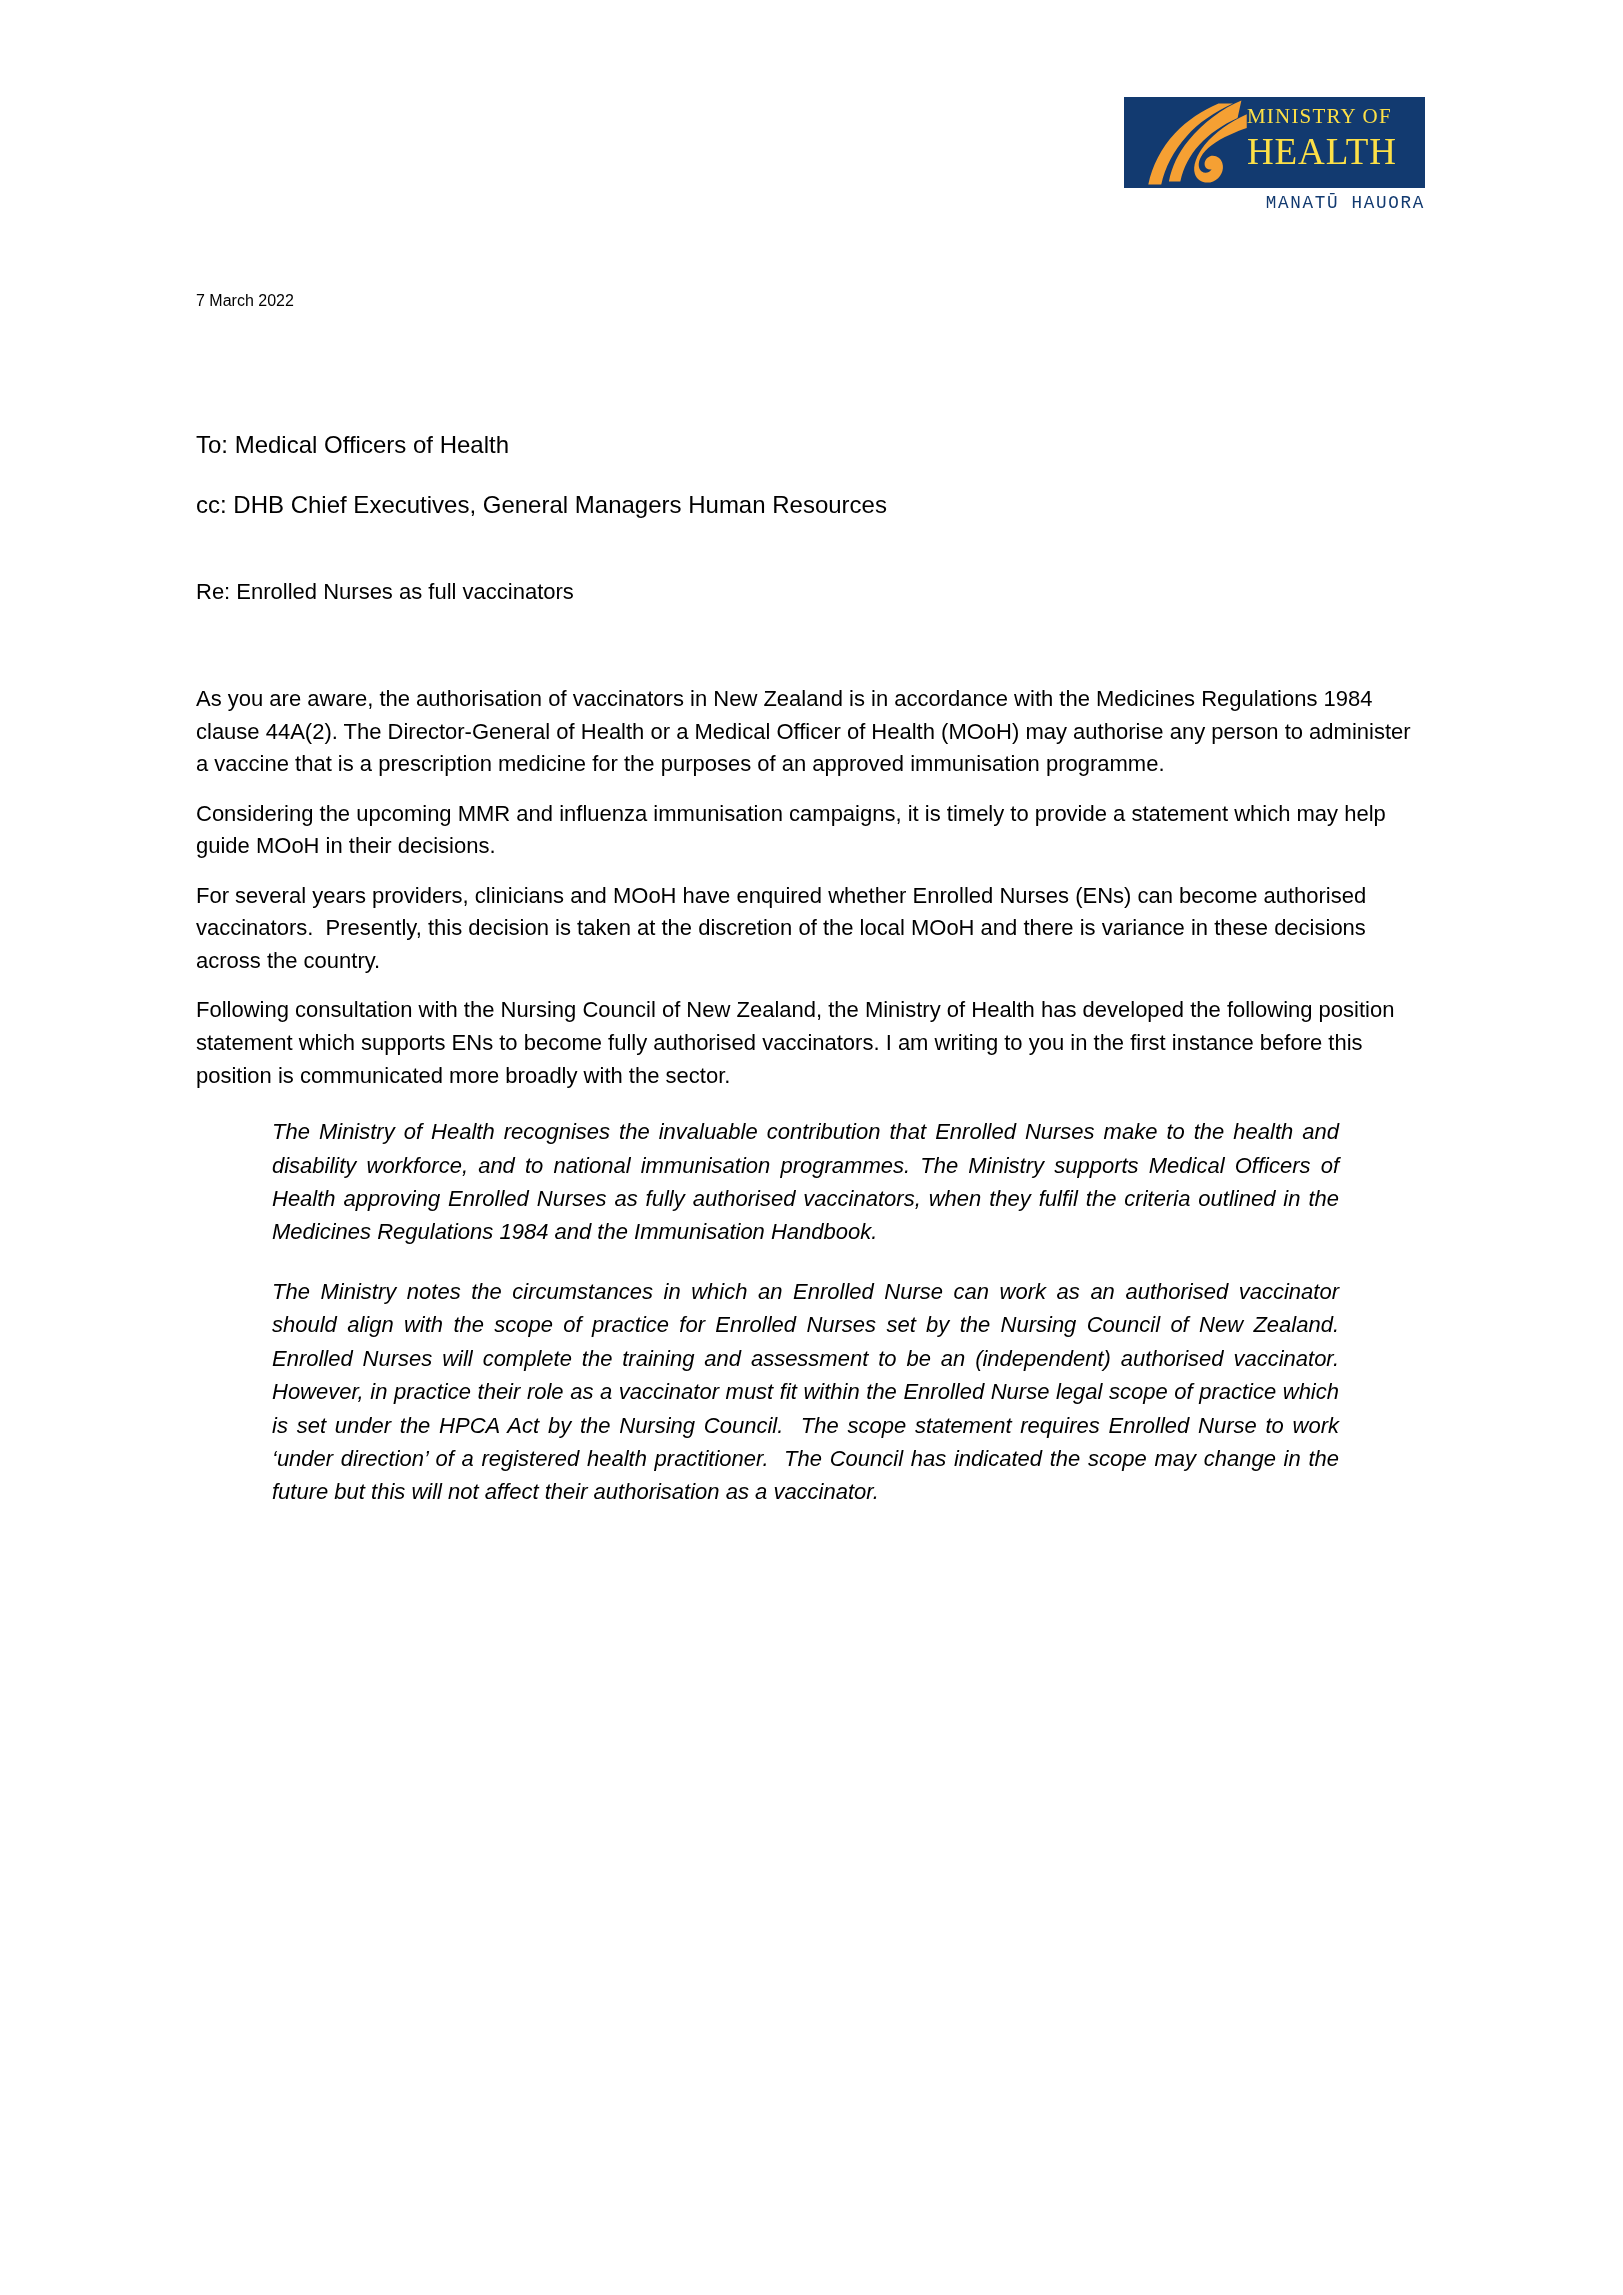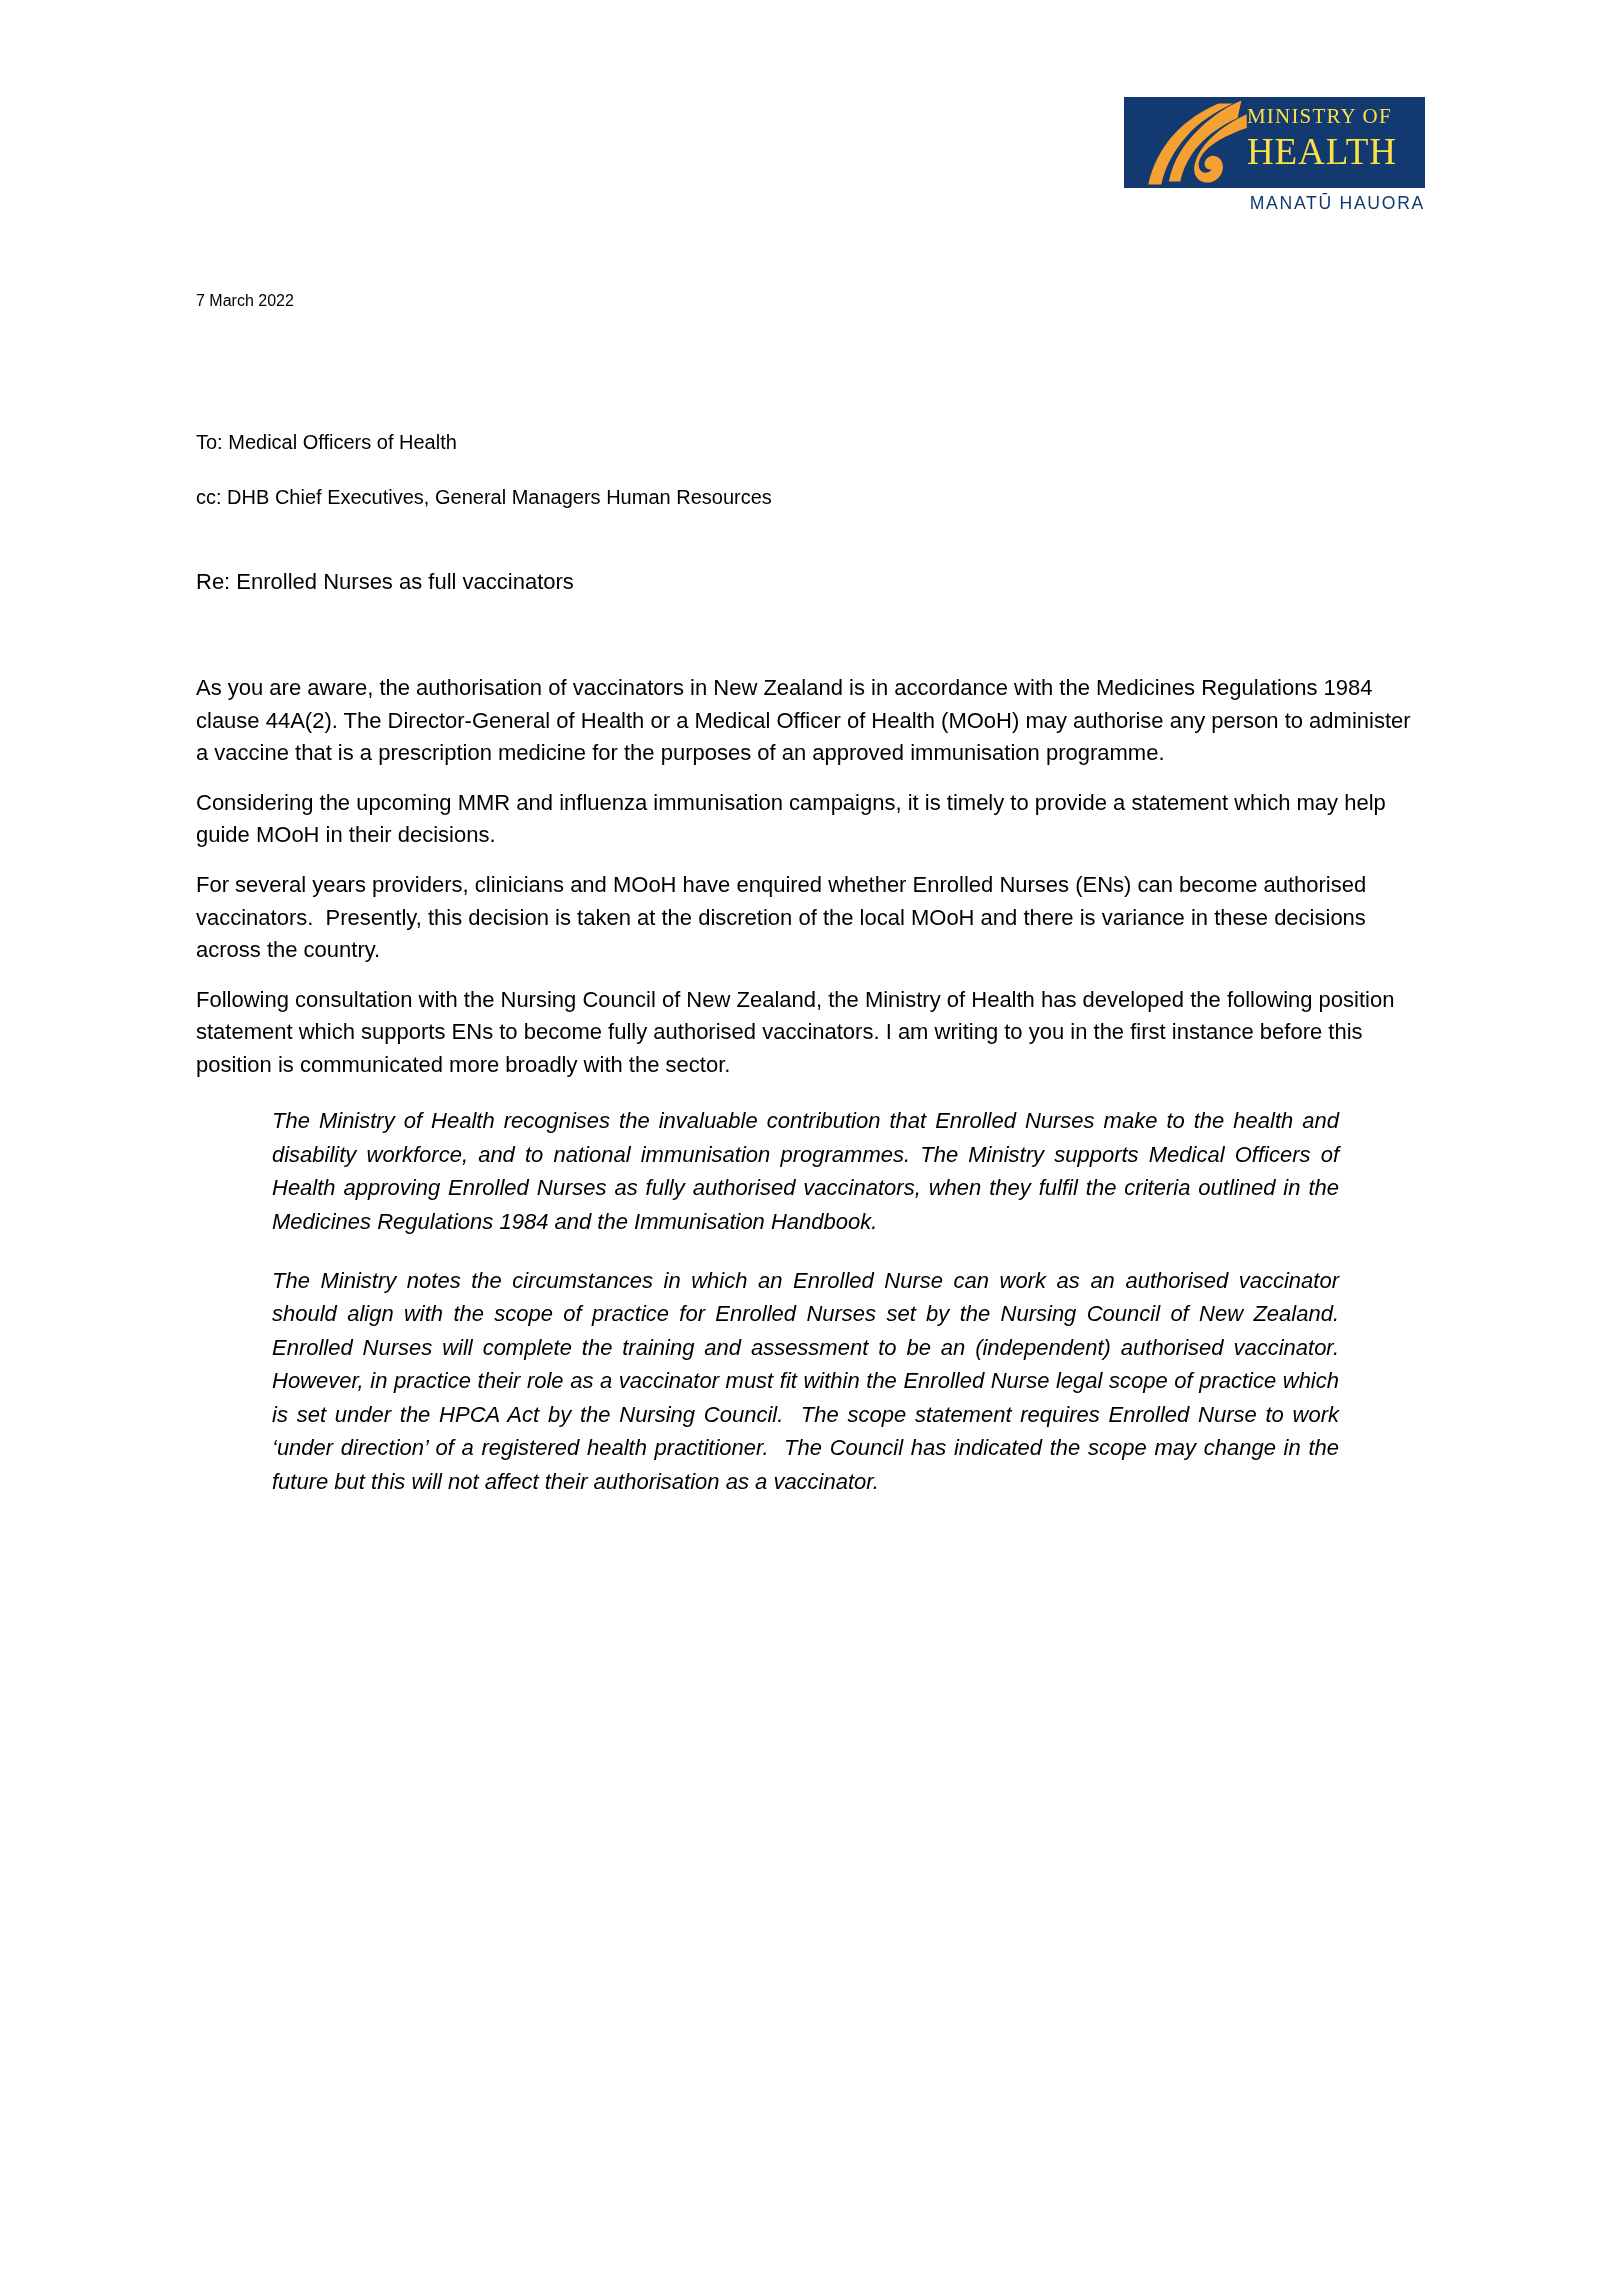--- a/index.html
+++ b/index.html
@@ -59,21 +59,21 @@
   .logo-health {
     font-size: 37px;
     letter-spacing: 0.9px;
     display: block;
     white-space: nowrap;
     margin-top: 6px;
   }
   .logo-tagline {
     margin-top: 4.6px;
     text-align: right;
-    font-family: Liberation Sans, sans-serif;
+    font-family: Liberation Mono, monospace;
     font-size: 17.6px;
     letter-spacing: 1.7px;
     color: #123a70;
     white-space: nowrap;
   }
 
   
   .letter {
     position: absolute;
     left: 196px;
@@ -82,21 +82,21 @@
   }
   .date-line {
     font-size: 16px;
     line-height: 1.35;
   }
   .spacer-lg { height: 117px; }
   .spacer-md { height: 48px; }
   .spacer-sm { height: 28px; }
 
   .addr-line {
-    font-size: 20px;
+    font-size: 24px;
     line-height: 1.35;
     margin-bottom: 28px;
   }
   .subject-line {
     font-size: 22px;
     font-weight: normal;
     line-height: 1.35;
   }
   .greeting {
     font-size: 22px;

